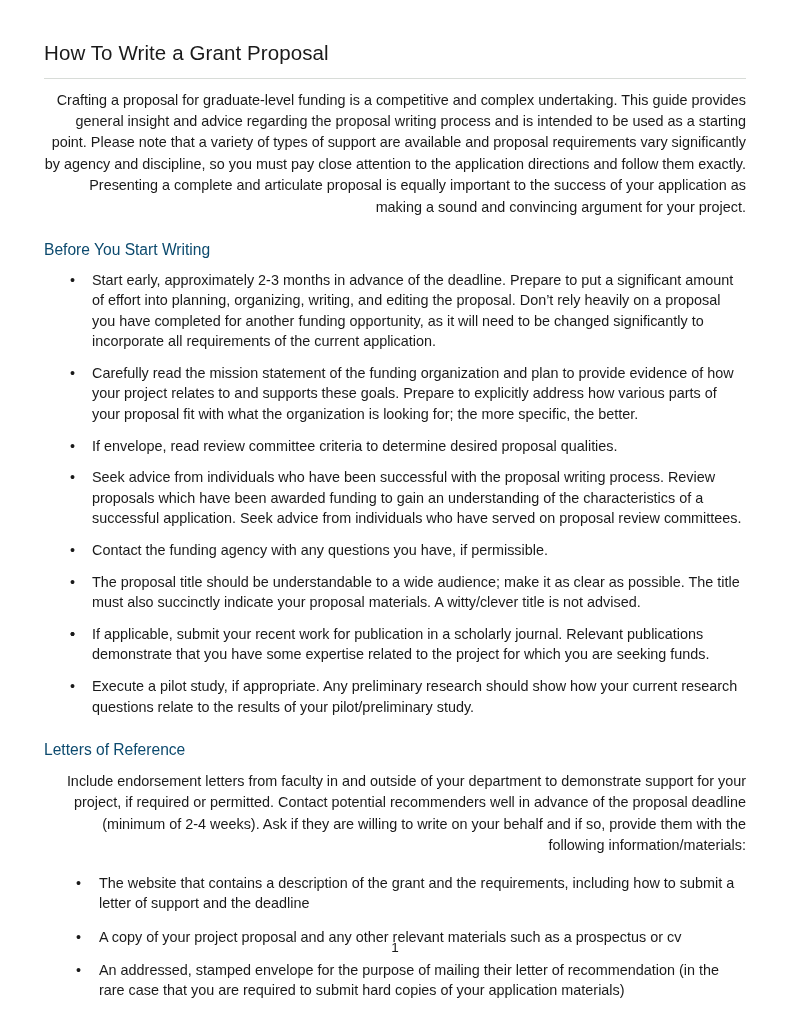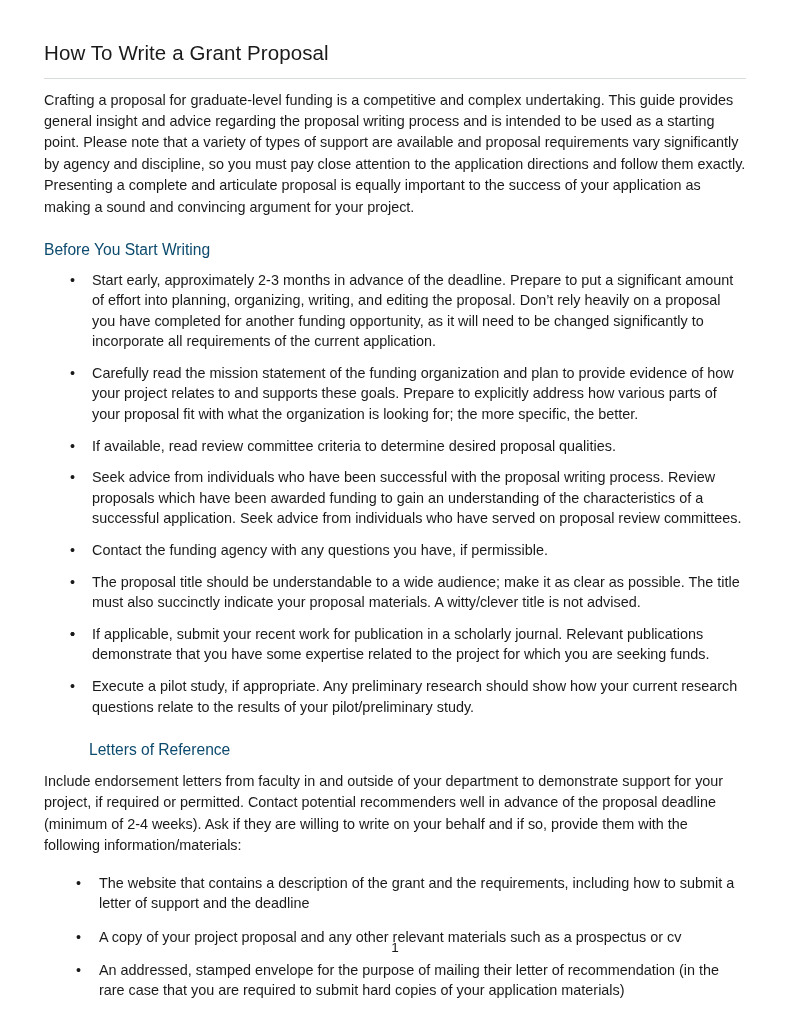--- a/index.html
+++ b/index.html
@@ -42,33 +42,32 @@
     border: 0;
     border-top: 1px solid #d8dcd8;
     margin: 12px 0 0 0;
     width: 702px;
     height: 0;
   }
   p.body-para {
     font-size: 14.4px;
     line-height: 21.4px;
     margin: 11px 0 0 0;
-    text-align: left;
+    text-align: right;
     color: #1a1a1a;
   }
   h2.section-heading {
     font-size: 15.6px;
     font-weight: normal;
     line-height: 1.25;
     margin: 22px 0 0 0;
     color: #0c4a6e;
   }
   h2.section-heading.tight {
     margin-top: 23px;
-    margin-left: 45px;
   }
   ul.bullets {
     list-style: none;
     margin: 10px 0 0 0;
     padding: 0;
   }
   ul.bullets > li {
     position: relative;
     padding-left: 48px;
     font-size: 14.4px;
@@ -129,21 +128,21 @@
       <li>
         <span class="bullet-dot">•</span>
         <span>Start early, approximately 2-3 months in advance of the deadline. Prepare to put a significant amount of effort into planning, organizing, writing, and editing the proposal. Don’t rely heavily on a proposal you have completed for another funding opportunity, as it will need to be changed significantly to incorporate all requirements of the current application.</span>
       </li>
       <li>
         <span class="bullet-dot">•</span>
         <span>Carefully read the mission statement of the funding organization and plan to provide evidence of how your project relates to and supports these goals. Prepare to explicitly address how various parts of your proposal fit with what the organization is looking for; the more specific, the better.</span>
       </li>
       <li>
         <span class="bullet-dot">•</span>
-        <span>If available, read review committee criteria to determine desired proposal qualities.</span>
+        <span>If envelope, read review committee criteria to determine desired proposal qualities.</span>
       </li>
       <li>
         <span class="bullet-dot">•</span>
         <span>Seek advice from individuals who have been successful with the proposal writing process. Review proposals which have been awarded funding to gain an understanding of the characteristics of a successful application. Seek advice from individuals who have served on proposal review committees.</span>
       </li>
       <li>
         <span class="bullet-dot">•</span>
         <span>Contact the funding agency with any questions you have, if permissible.</span>
       </li>
       <li>

